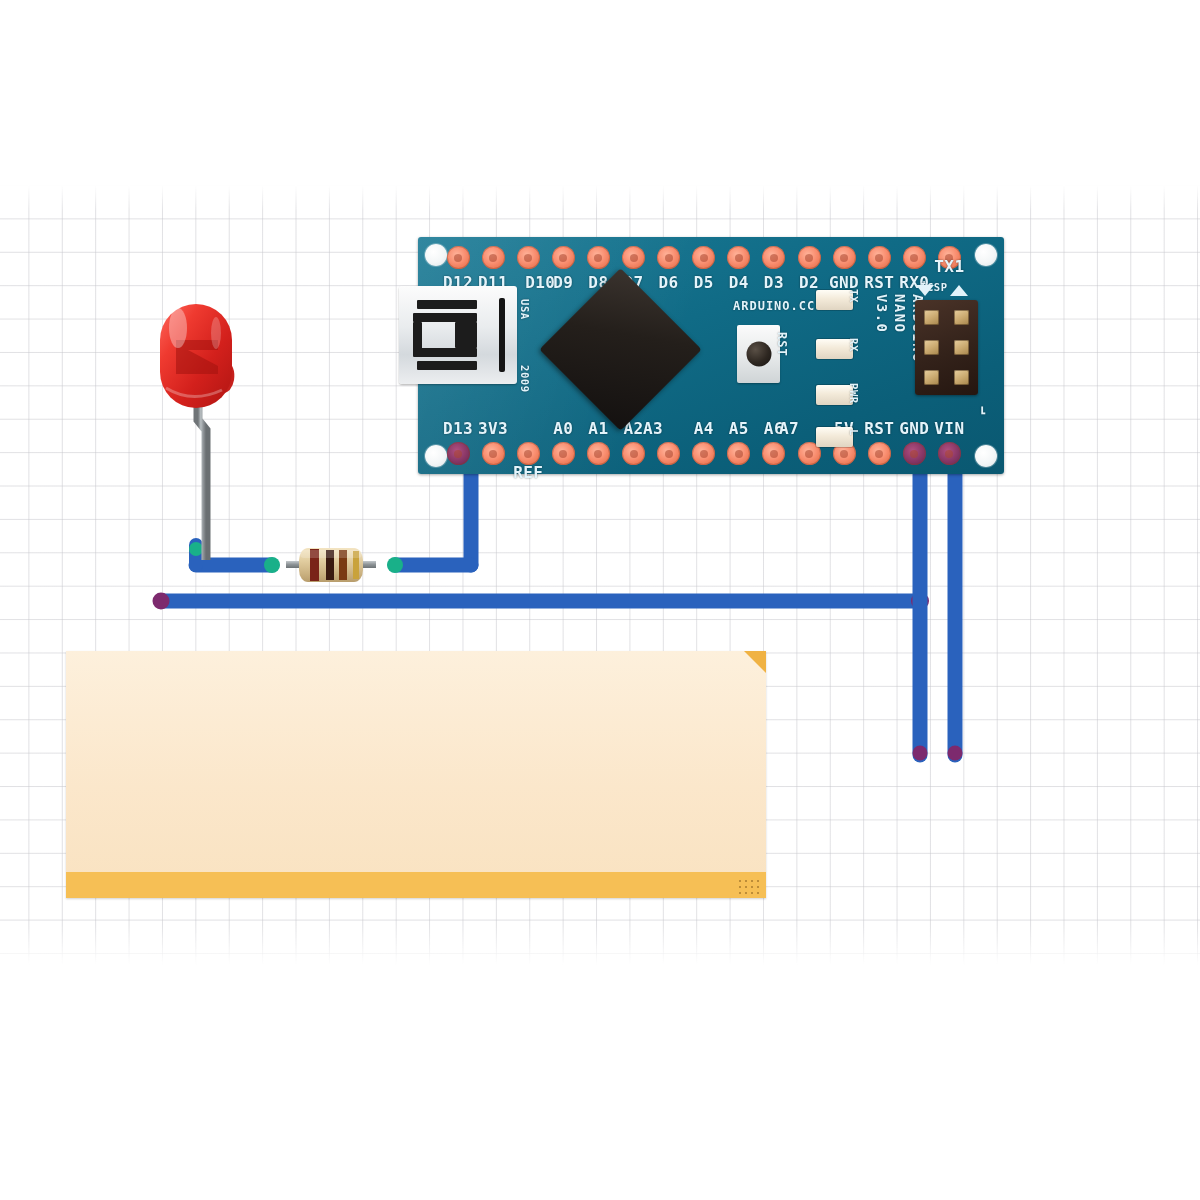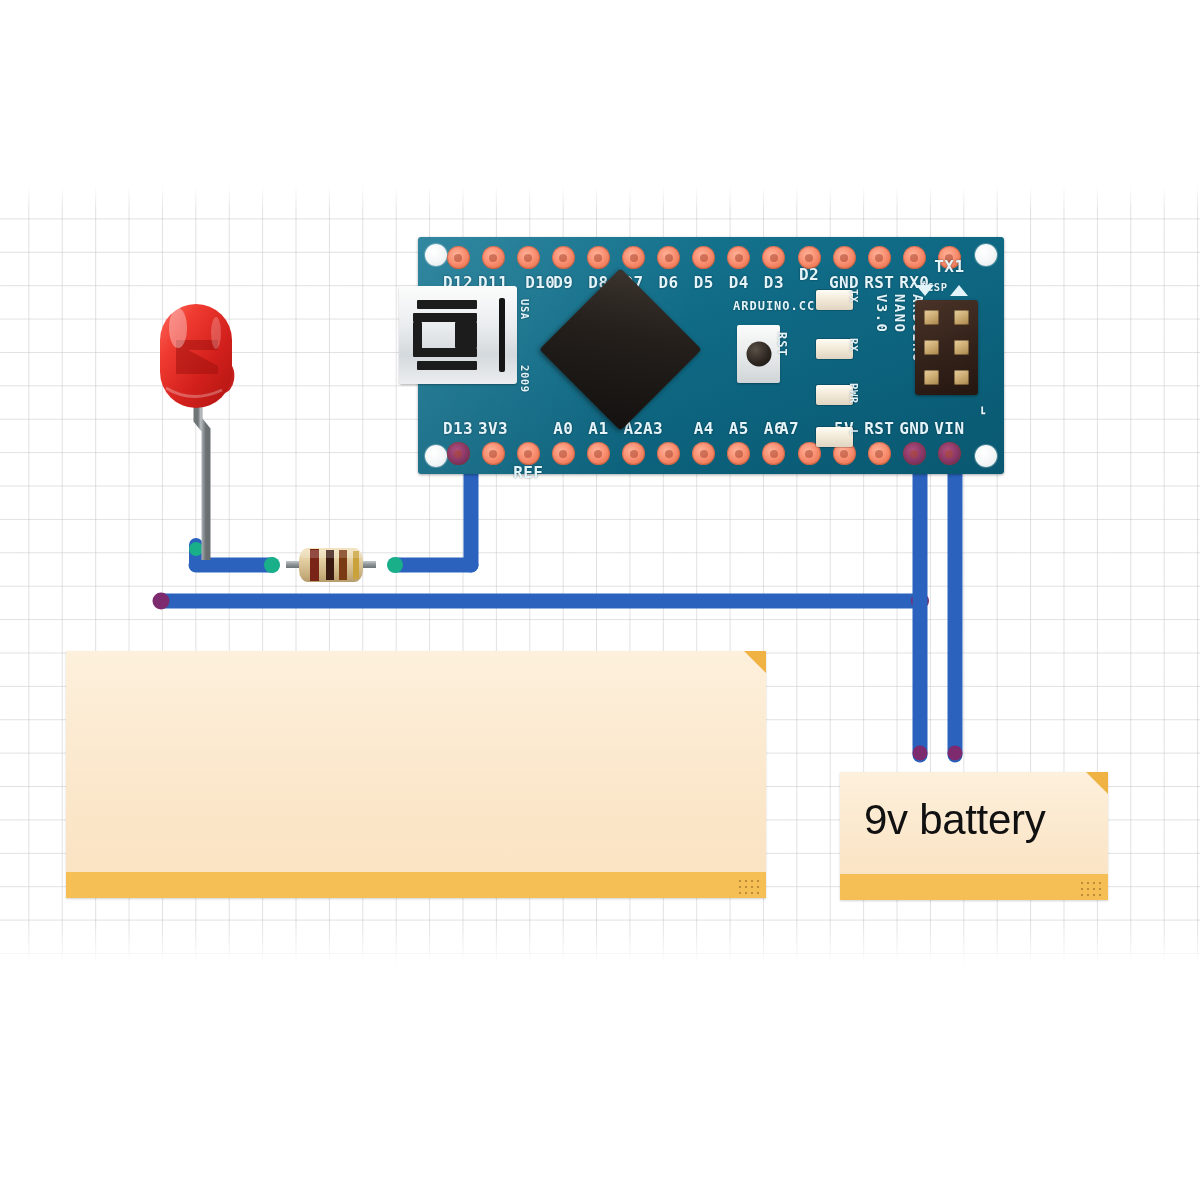--- a/index.html
+++ b/index.html
@@ -361,21 +361,21 @@
           <div class="hole"></div>
         </div>
         <div class="pin-label" style="left: 320.8px; top: 36px;">D4</div>
         <div class="pad" style="left: 344.4px; top: 9px;">
           <div class="hole"></div>
         </div>
         <div class="pin-label" style="left: 355.9px; top: 36px;">D3</div>
         <div class="pad" style="left: 379.5px; top: 9px;">
           <div class="hole"></div>
         </div>
-        <div class="pin-label" style="left: 391px; top: 28px;">D2</div>
+        <div class="pin-label" style="left: 391px; top: 36px;">D2</div>
         <div class="pad" style="left: 414.6px; top: 9px;">
           <div class="hole"></div>
         </div>
         <div class="pin-label" style="left: 426.1px; top: 36px;">GND</div>
         <div class="pad" style="left: 449.7px; top: 9px;">
           <div class="hole"></div>
         </div>
         <div class="pin-label" style="left: 461.2px; top: 36px;">RST</div>
         <div class="pad" style="left: 484.8px; top: 9px;">
           <div class="hole"></div>
@@ -500,22 +500,15 @@
     <div class="tri up" style="left:532px;top:48px;"></div>
   </div>
 
   <div class="note" id="note-main">
     <div class="fold"></div>
     <div class="foot">
       <div class="grip"></div>
     </div>
   </div>
 
-  <div class="note" id="note-batt">
-    <div class="fold"></div>
-    <div class="txt">9v battery</div>
-    <div class="foot">
-      <div class="grip"></div>
-    </div>
-  </div>
 
 
 </div>
 
 </body></html>

